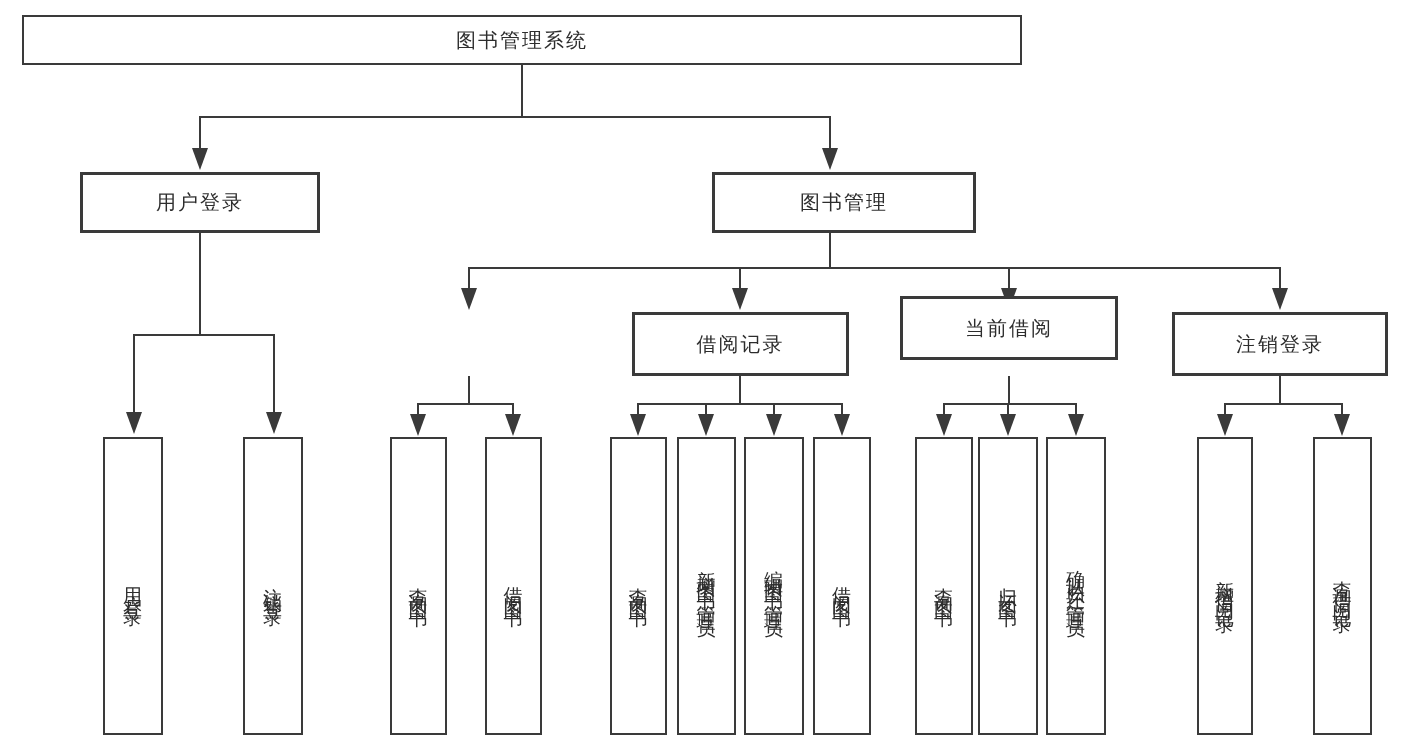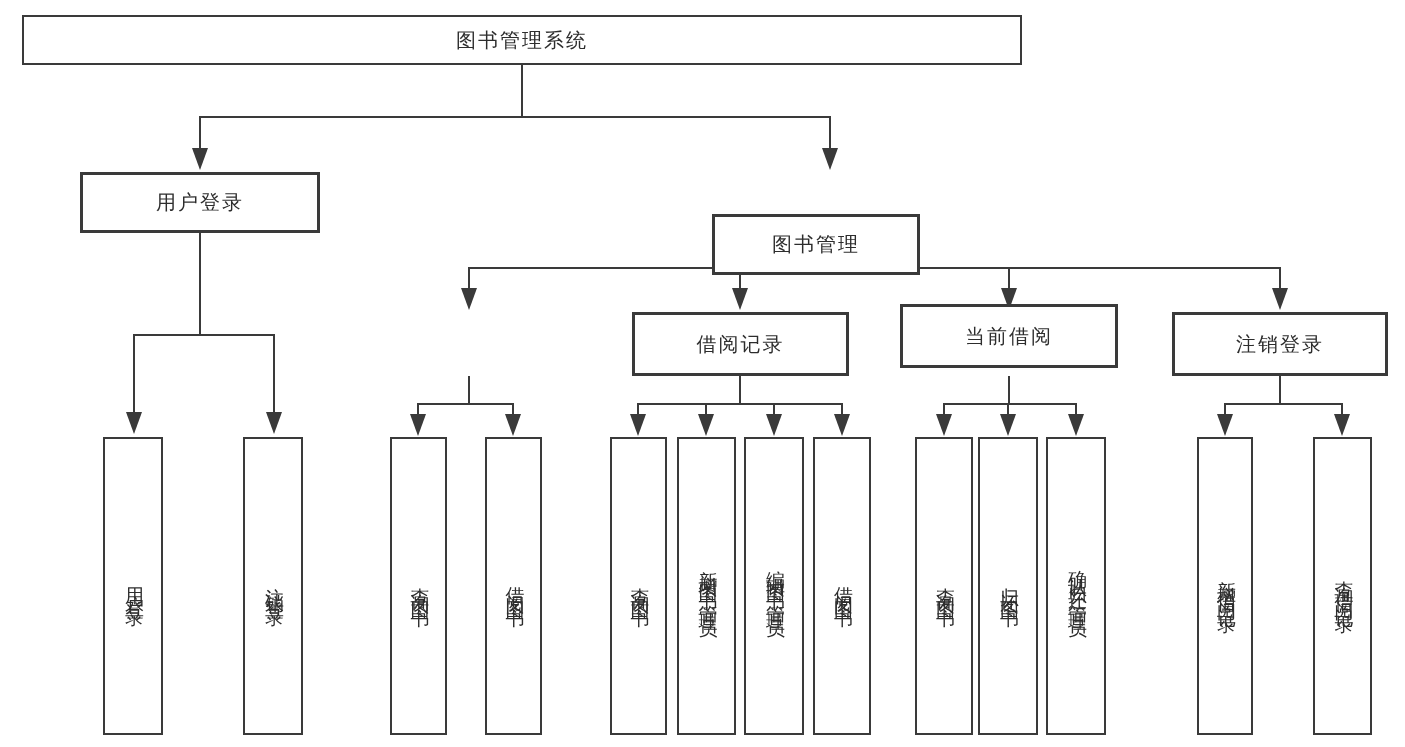--- a/index.html
+++ b/index.html
@@ -1,18 +1,18 @@
 <!DOCTYPE html>
 <html><head>
 <meta charset="utf-8">
 <style>
   html,body{margin:0;padding:0;background:#ffffff;}
   .canvas{
     position:relative;width:1405px;height:747px;background:#ffffff;overflow:hidden;
-    font-family:Liberation Mono, monospace;color:#2d2d2d;
+    font-family:Liberation Sans, sans-serif;color:#2d2d2d;
   }
   
   .box{
     position:absolute;background:#ffffff;border:3px solid #3a3a3a;
     display:flex;align-items:center;justify-content:center;
     box-sizing:border-box;font-size:20px;letter-spacing:2px;white-space:nowrap;
   }
   .box.root{border-width:2px;}
   .leaf{
     position:absolute;background:#ffffff;border:2px solid #3a3a3a;
@@ -101,28 +101,28 @@
   <div class="vline" style="left:1341px;top:403px;height:12px;"></div>
   <div class="arrow" style="left:1334px;top:414px;"></div>
 
   <div class="box root" style="left:22px;top:15px;width:1000px;height:50px;">
     <span>图书管理系统</span>
   </div>
 
   <div class="box" style="left:80px;top:172px;width:240px;height:61px;">
     <span>用户登录</span>
   </div>
-  <div class="box" style="left:712px;top:172px;width:208px;height:61px;margin-top:42px;">
+  <div class="box" style="left:712px;top:172px;width:264px;height:61px;">
     <span>图书管理</span>
   </div>
 
   <div class="box" style="left:632px;top:312px;width:217px;height:64px;">
     <span>借阅记录</span>
   </div>
-  <div class="box" style="left:900px;top:304px;width:218px;height:64px;">
+  <div class="box" style="left:900px;top:296px;width:218px;height:64px;">
     <span>当前借阅</span>
   </div>
   <div class="box" style="left:1172px;top:312px;width:216px;height:64px;">
     <span>注销登录</span>
   </div>
 
   <div class="leaf" style="left:103px;width:60px;">
     <span>用户登录</span>
   </div>
   <div class="leaf" style="left:243px;width:60px;">

